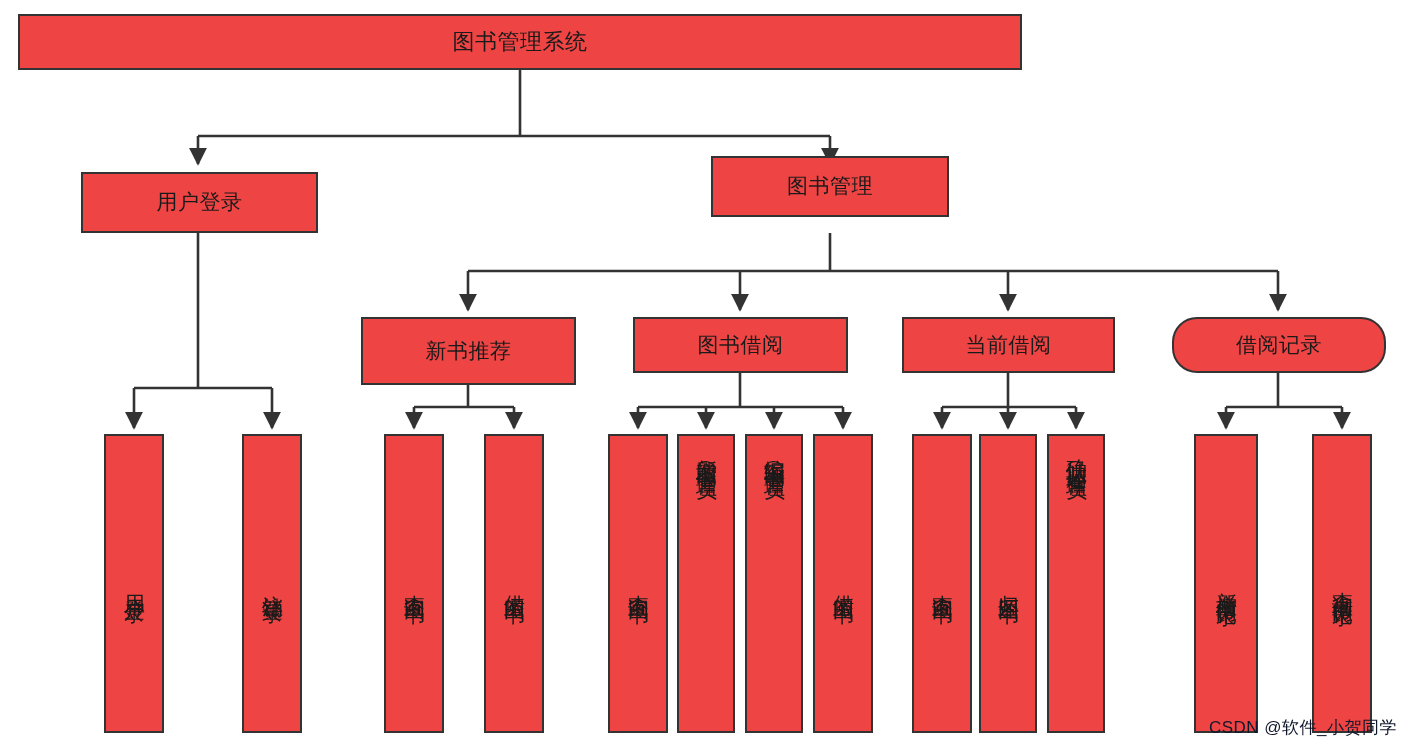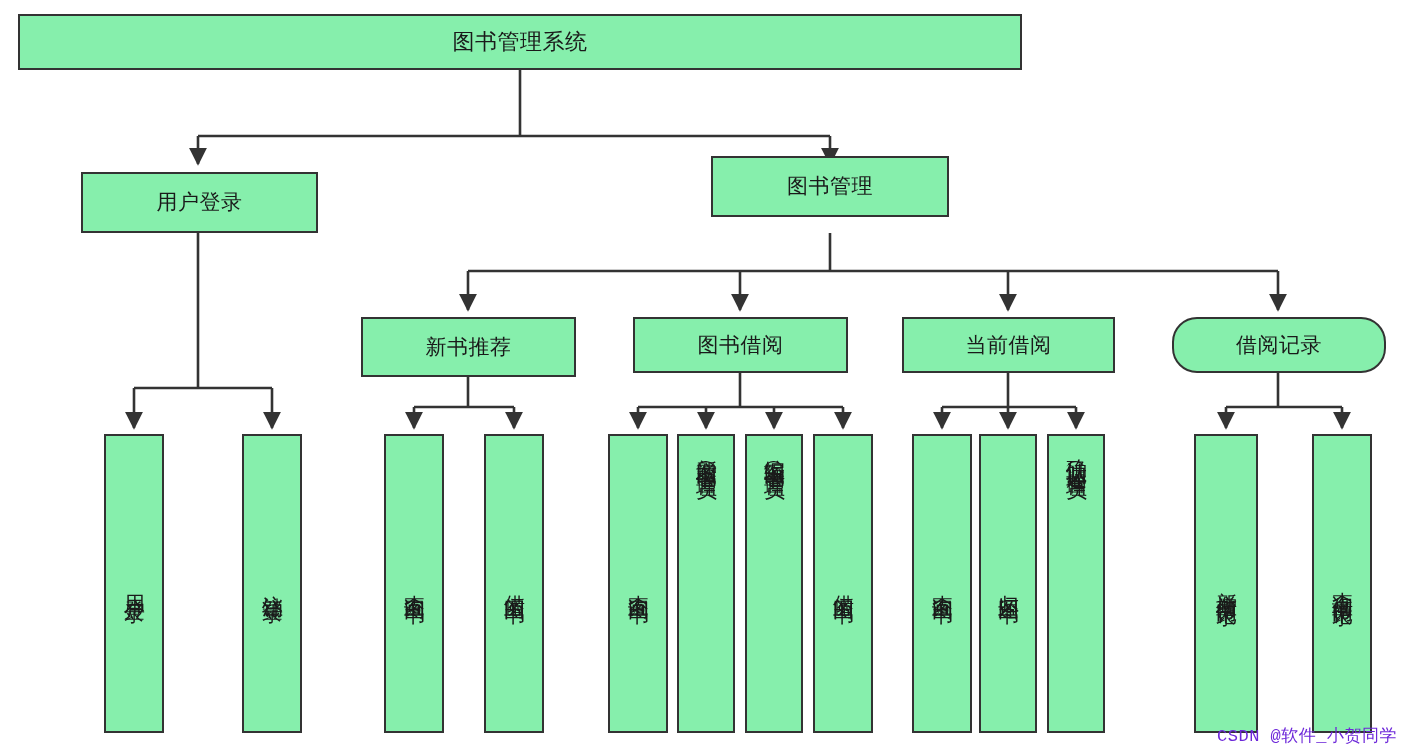--- a/index.html
+++ b/index.html
@@ -20,21 +20,21 @@
     position: absolute;
     left: 0; top: 0;
     width: 1405px;
     height: 747px;
     pointer-events: none;
   }
   .node {
     position: absolute;
     box-sizing: border-box;
     border: 2.5px solid #333333;
-    background: #86efac;
+    background: #ef4444;
     display: flex;
     align-items: center;
     justify-content: center;
     color: #1a1a1a;
     line-height: 1.0;
     z-index: 2;
   }
   .node .lbl {
     display: block;
     text-align: center;
@@ -58,27 +58,27 @@
     writing-mode: vertical-rl;
     text-orientation: upright;
     font-size: 21px;
     line-height: 1.0;
     letter-spacing: 3px;
     white-space: nowrap;
   }
   #watermark {
     position: absolute;
     right: 8px;
-    bottom: 0;
+    bottom: 8px;
     font-size: 17px;
-    color: #6d28d9;
+    color: #0f172a;
     letter-spacing: 0.5px;
     z-index: 5;
     white-space: nowrap;
-    font-family: Liberation Mono, monospace;
+    font-family: Liberation Sans, sans-serif;
   }
 </style>
 </head>
 <body>
 
 <div id="canvas">
 
   <svg id="wires" viewBox="0 0 1405 747" xmlns="http://www.w3.org/2000/svg">
     <defs>
       <marker id="arrow" viewBox="0 0 10 10" refX="9" refY="5" markerWidth="7" markerHeight="7" orient="auto-start-reverse">
@@ -134,21 +134,21 @@
   </div>
 
   <div class="node h" style="left:81px; top:172px; width:237px; height:61px;">
     <span class="lbl">用户登录</span>
   </div>
 
   <div class="node h" style="left:711px; top:156px; width:238px; height:61px;">
     <span class="lbl">图书管理</span>
   </div>
 
-  <div class="node h" style="left:361px; top:317px; width:215px; height:60px;">
+  <div class="node h" style="left:361px; top:317px; width:215px; height:68px;">
     <span class="lbl">新书推荐</span>
   </div>
 
   <div class="node h" style="left:633px; top:317px; width:215px; height:56px;">
     <span class="lbl">图书借阅</span>
   </div>
 
   <div class="node h" style="left:902px; top:317px; width:213px; height:56px;">
     <span class="lbl">当前借阅</span>
   </div>

